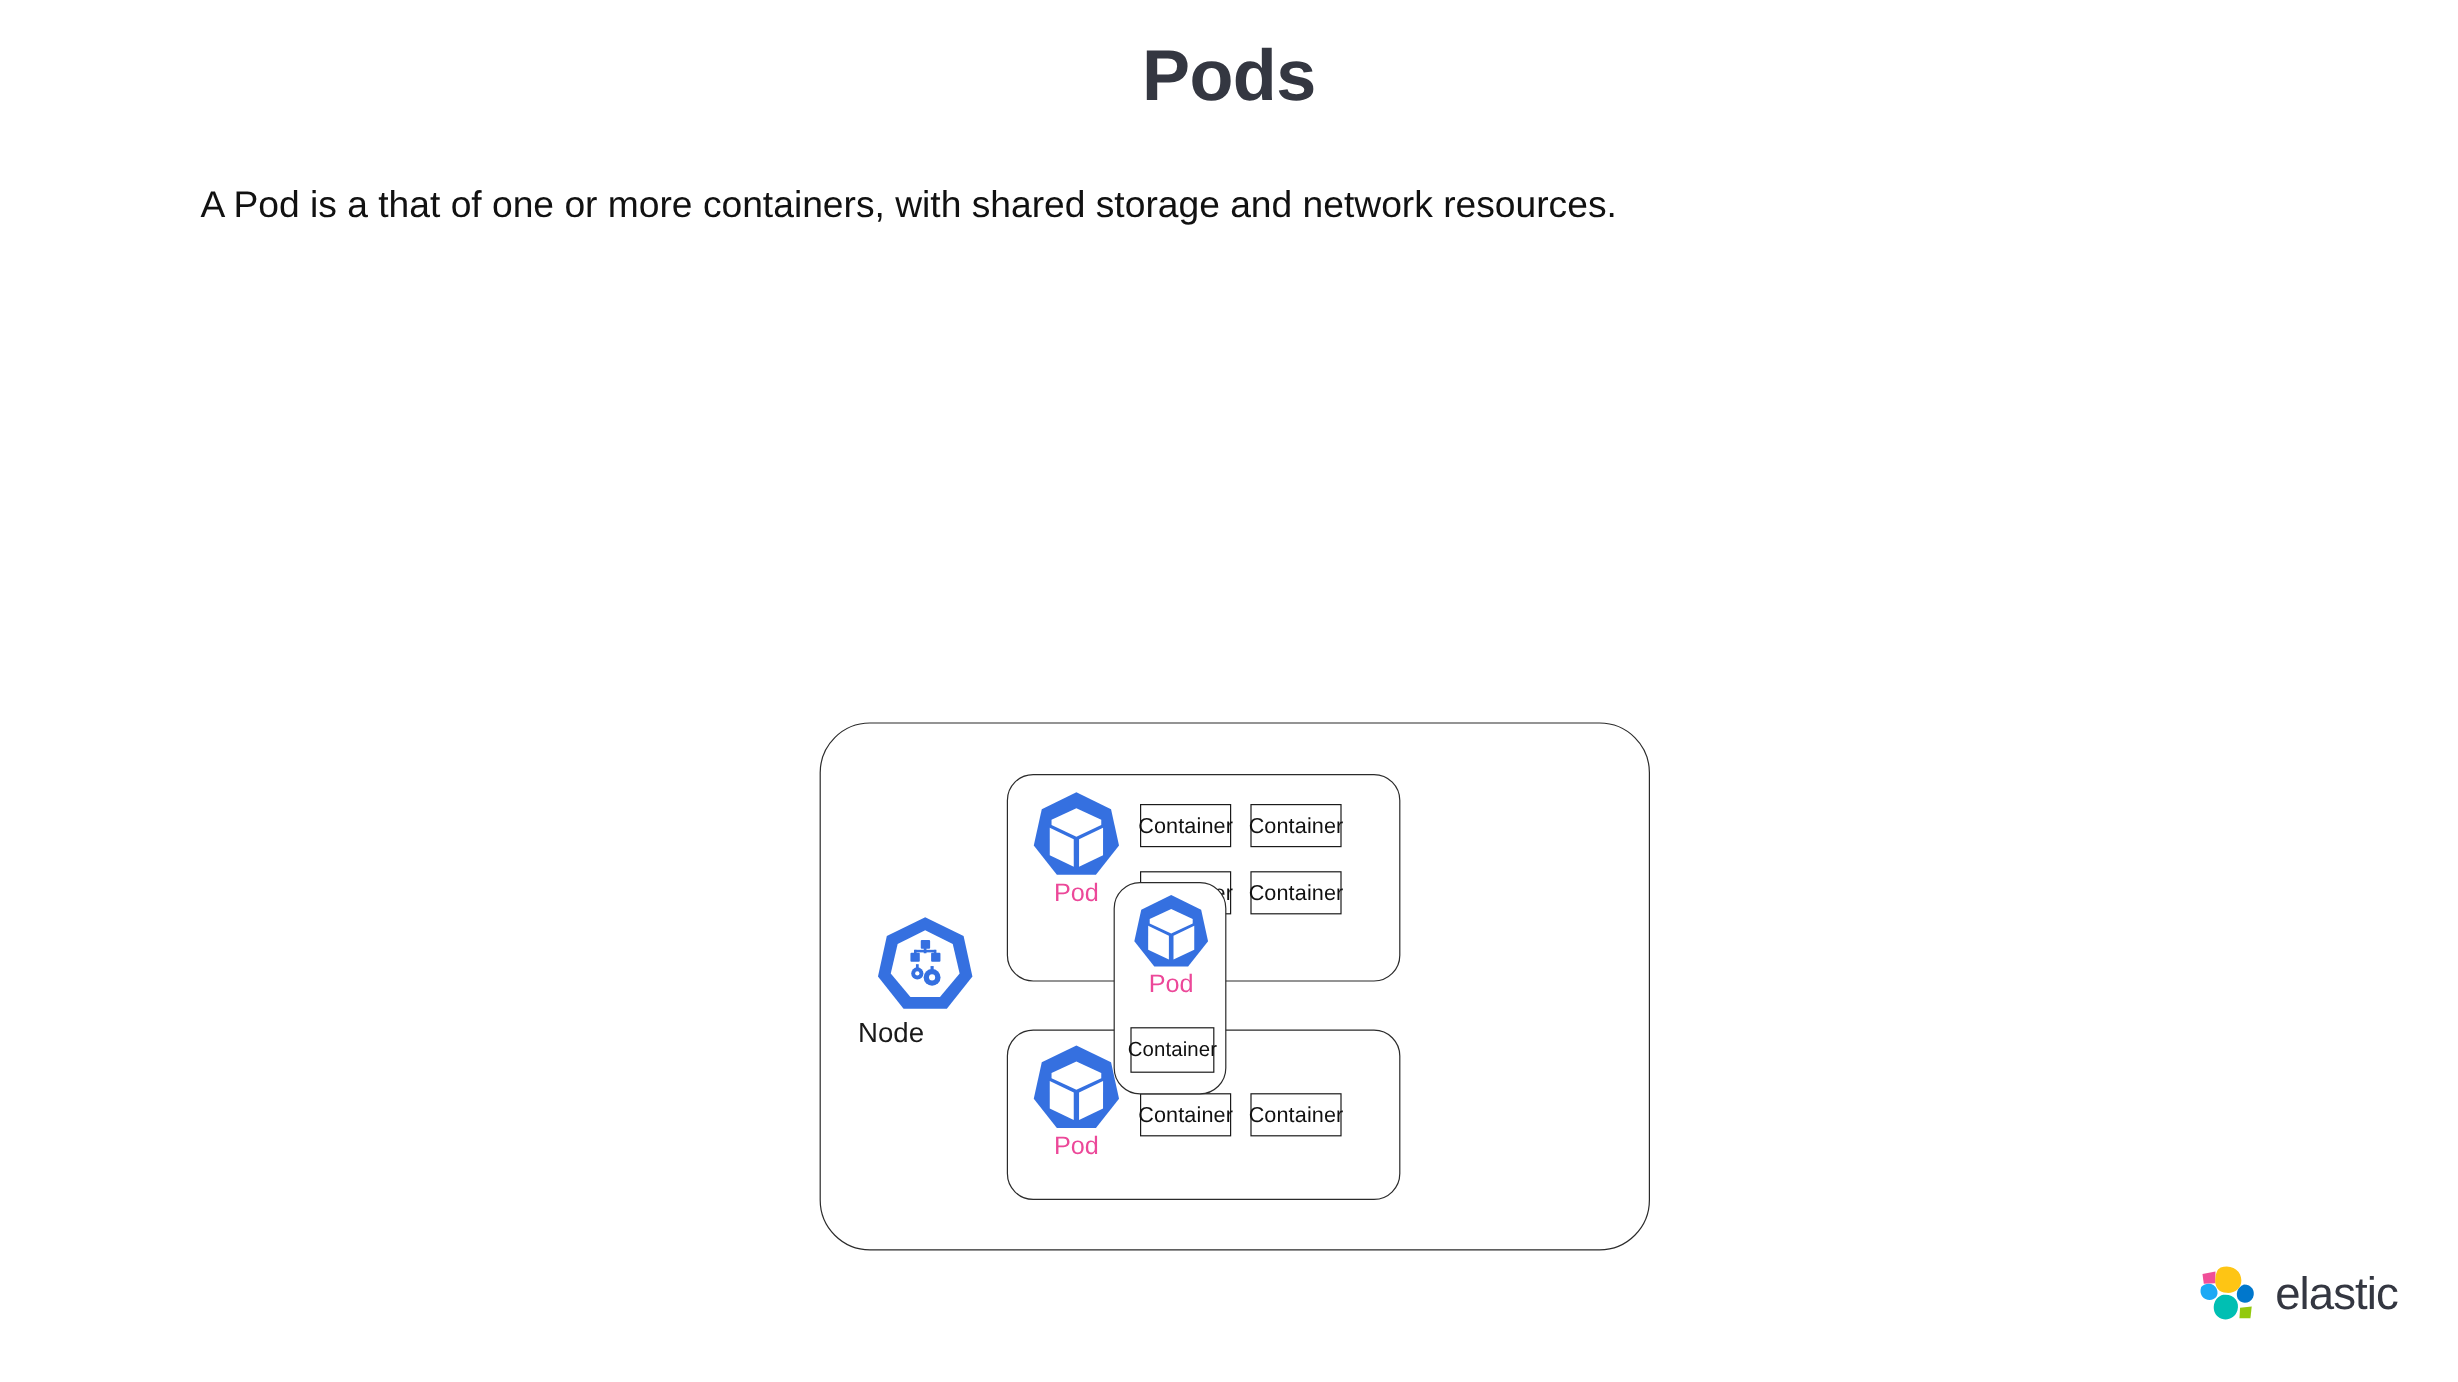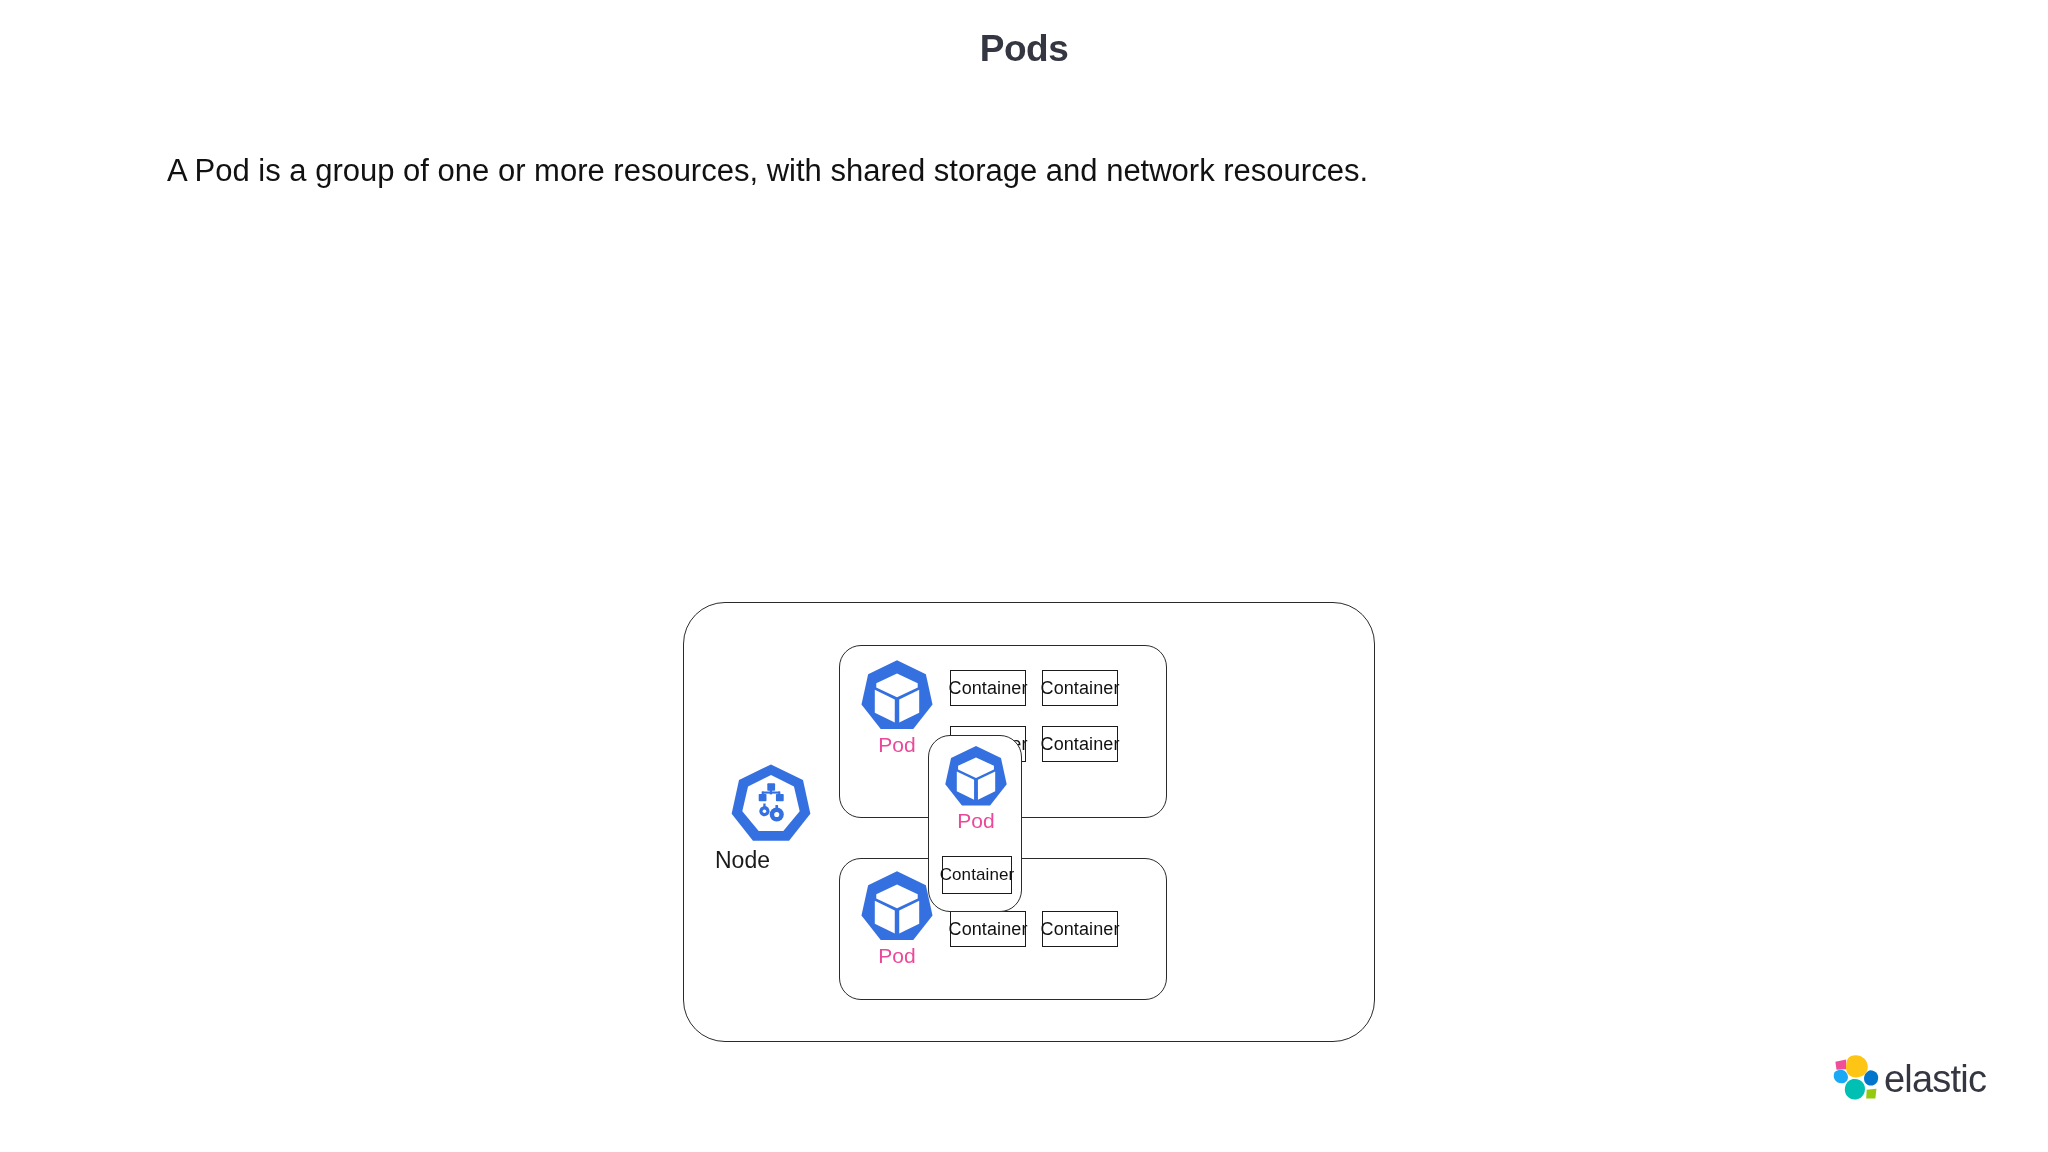--- a/index.html
+++ b/index.html
@@ -16,21 +16,21 @@
     -webkit-font-smoothing: antialiased;
   }
 
   
   .slide-title {
     position: absolute;
     top: 28px;
     left: 0;
     width: 2048px;
     text-align: center;
-    font-size: 37px;
+    font-size: 60px;
     font-weight: bold;
     color: #343741;
     letter-spacing: -0.5px;
   }
 
   
   .body-copy {
     position: absolute;
     left: 167px;
     top: 147px;
@@ -133,38 +133,39 @@
   .g3 .c0 { left: 13px;  top: 120px; width: 70px; height: 38px; font-size: 17px; }
 
   
   .brand {
     position: absolute;
     left: 1830px;
     top: 1051px;
     height: 56px;
     display: flex;
     align-items: center;
+    gap: 12px;
   }
   .brand .mark { width: 54px; height: 54px; display: block; }
   .brand .wordmark {
     font-size: 38px;
     color: #343741;
     letter-spacing: -0.8px;
     line-height: 1;
   }
 </style>
 </head>
 <body>
 
 <div class="slide-title">Pods</div>
 
 <div class="body-copy">
 
 
-  <p class="para p2">A Pod is a group of one or more resources, with shared storage and network resources.</p>
+  <p class="para p2">A Pod is a that of one or more containers, with shared storage and network resources.</p>
 
 </div>
 
 <div class="diagram">
   <div class="node-box"></div>
 
   <div class="node-unit">
     <svg class="glyph" viewBox="0 0 100 100">
       <polygon points="50,3 89,22 98,63 72,96 28,96 2,63 11,22" fill="#3570E0"></polygon>
       <polygon points="50,16 78,30 85,60 65,84 35,84 15,60 22,30" fill="#ffffff"></polygon>

